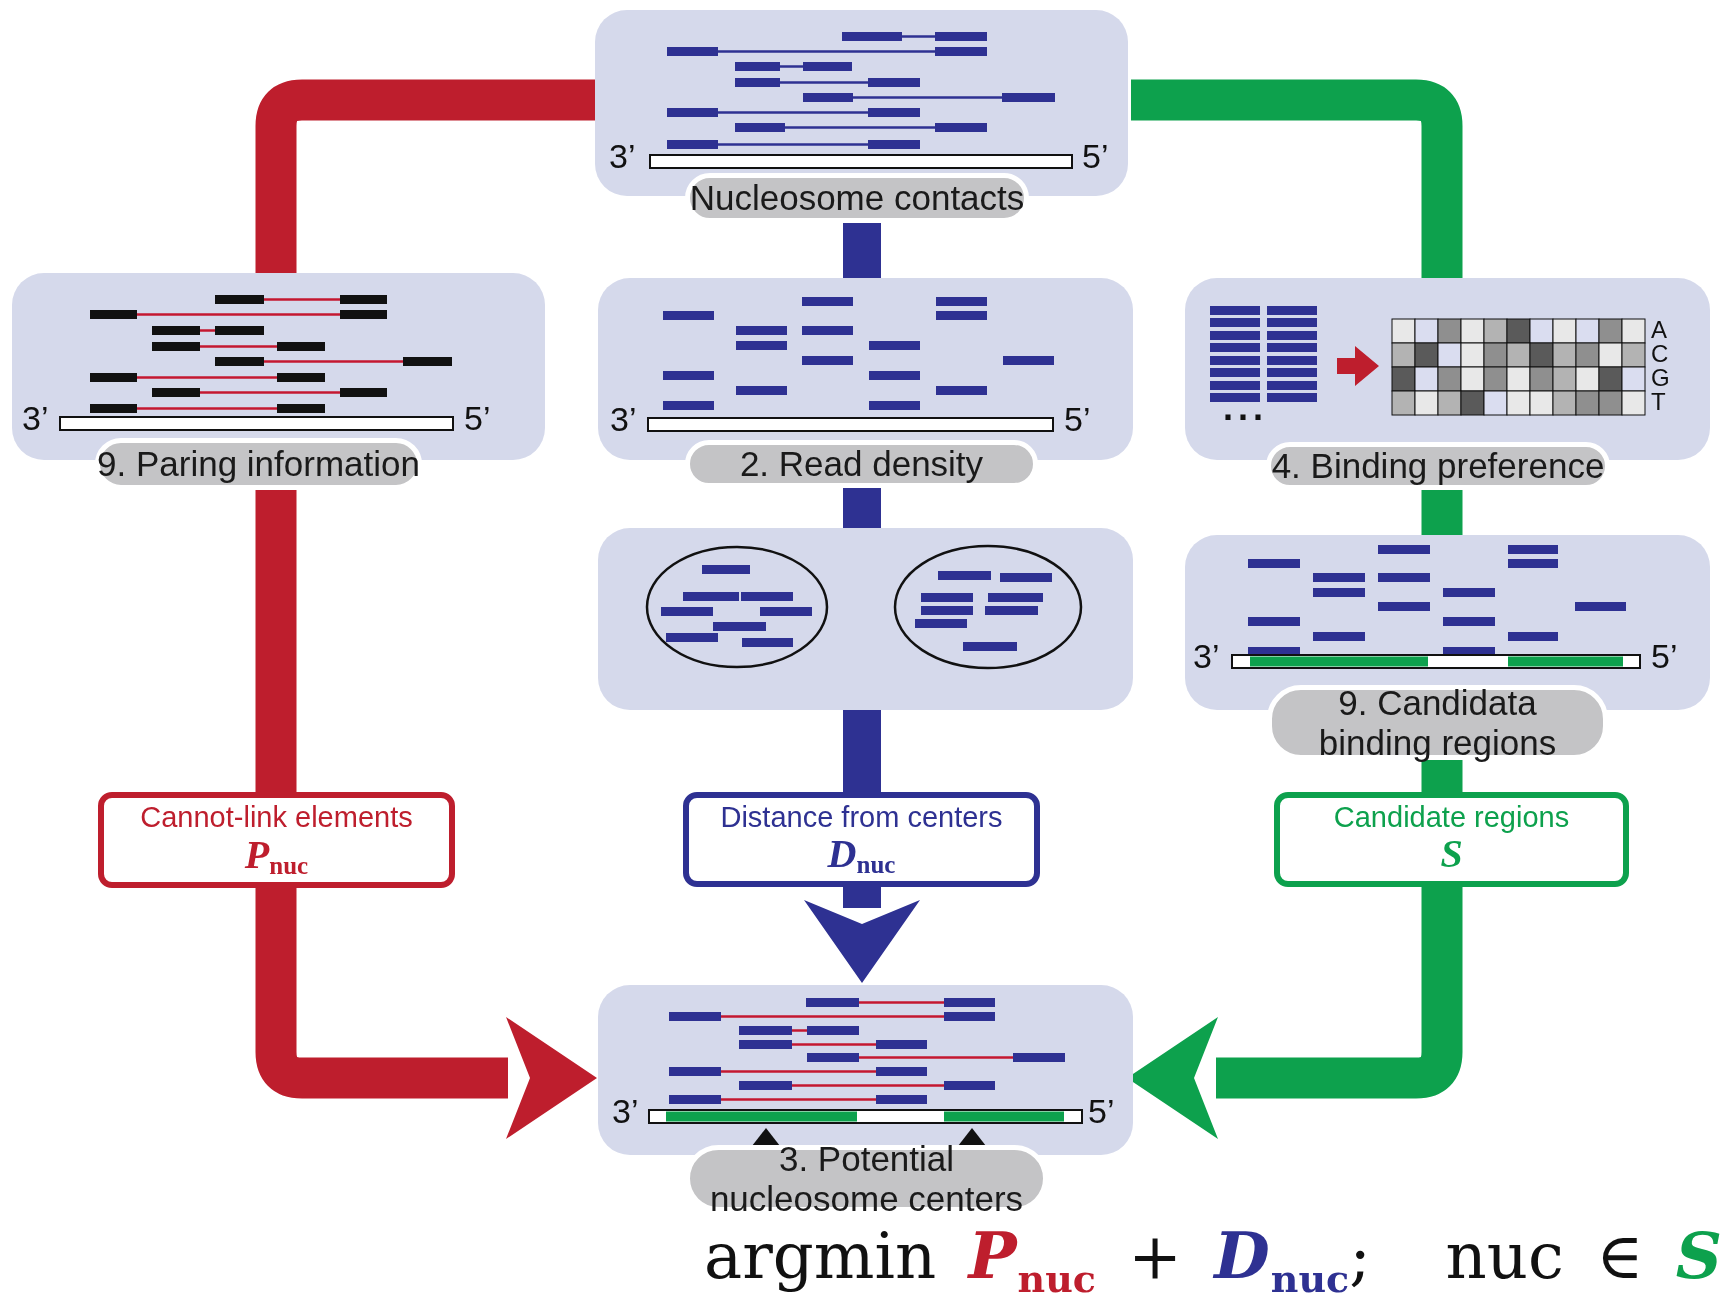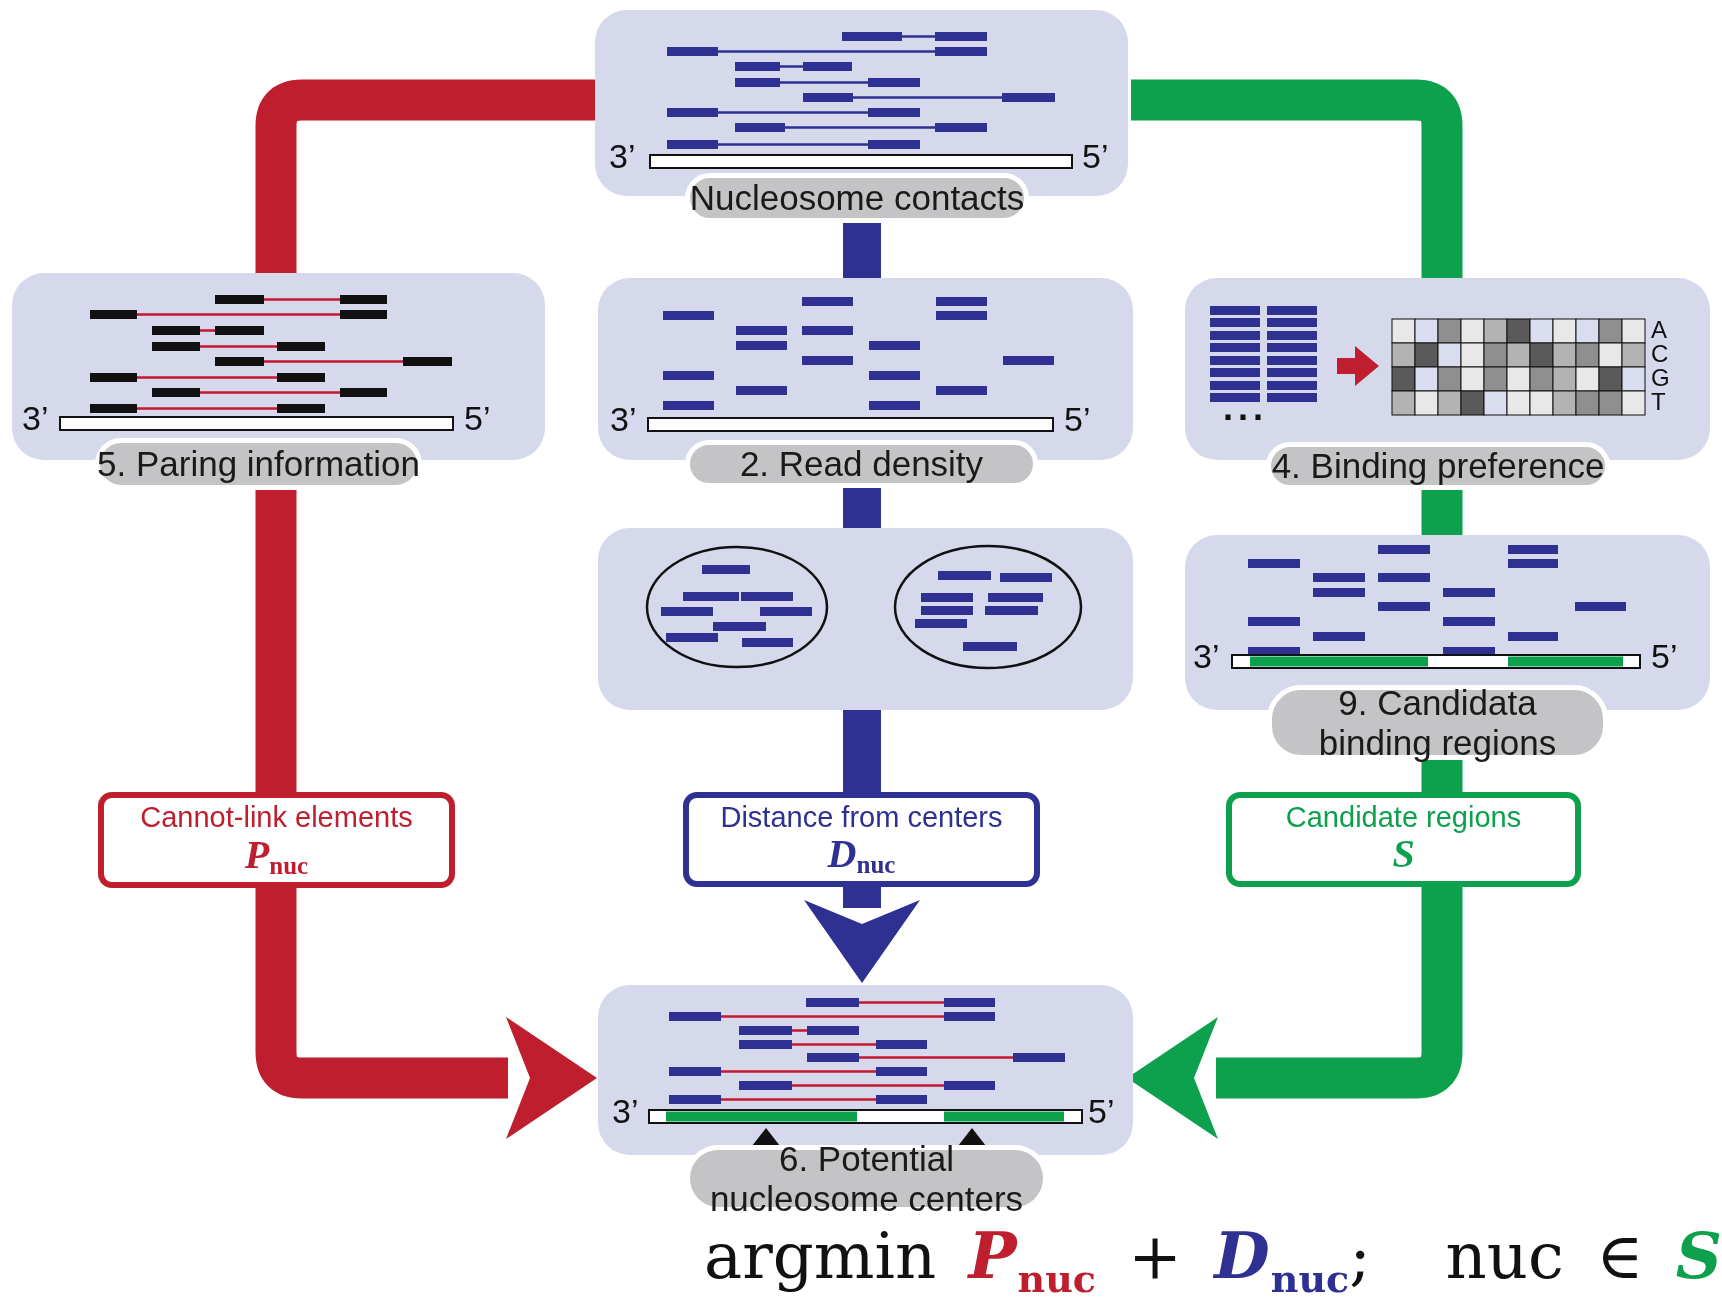--- a/index.html
+++ b/index.html
@@ -273,35 +273,35 @@
         <rect x="68" y="126.5" width="191" height="10" fill="#0DA14D"></rect>
         <rect x="346" y="126.5" width="120" height="10" fill="#0DA14D"></rect>
         <text x="14" y="138" font-size="34" fill="#111" font-family="Liberation Sans, sans-serif">3’</text>
         <text x="490" y="138" font-size="34" fill="#111" font-family="Liberation Sans, sans-serif">5’</text>
         <polygon points="147,170 168,143 189,170" fill="#111"></polygon>
         <polygon points="353,170 374,143 395,170" fill="#111"></polygon>
       </svg>
     </div>
 
   <div class="pill oneline" style="left:685px;top:173px;width:344px;height:50px;">Nucleosome contacts</div>
-  <div class="pill oneline" style="left:95px;top:438px;width:327px;height:52px;">5. Paring information</div>
+  <div class="pill oneline" style="left:95px;top:438px;width:327px;height:52px;">9. Paring information</div>
   <div class="pill oneline" style="left:685px;top:440px;width:353px;height:48px;">2. Read density</div>
   <div class="pill oneline" style="left:1266px;top:442px;width:344px;height:48px;">4. Binding preference</div>
   <div class="pill" style="left:1267px;top:685px;width:341px;height:75px;">9. Candidata binding regions</div>
-  <div class="pill" style="left:685px;top:1145px;width:363px;height:67px;">6. Potential nucleosome centers</div>
+  <div class="pill" style="left:685px;top:1145px;width:363px;height:67px;">3. Potential nucleosome centers</div>
 
   <div class="vbox" style="left:98px;top:792px;width:357px;height:96px;border:6px solid var(--red);color:var(--red);">
     <div class="t1">Cannot-link elements</div>
     <div class="sym"><span>P</span><span class="sub">nuc</span></div>
   </div>
   <div class="vbox" style="left:683px;top:792px;width:357px;height:95px;border:6px solid var(--blue);color:var(--blue);">
     <div class="t1">Distance from centers</div>
     <div class="sym"><span>D</span><span class="sub">nuc</span></div>
   </div>
-  <div class="vbox" style="left:1226px;top:792px;width:355px;height:95px;border:6px solid var(--green);color:var(--green);">
+  <div class="vbox" style="left:1274px;top:792px;width:355px;height:95px;border:6px solid var(--green);color:var(--green);">
     <div class="t1">Candidate regions</div>
     <div class="sym"><span>S</span><span class="sub"></span></div>
   </div>
 
   <div class="formula">
     <span>argmin</span><span class="sgap"></span>
     <span class="it" style="color:var(--red);">P</span><span class="fsub" style="color:var(--red);">nuc</span>
     <span class="sgap"></span><span>+</span><span class="sgap"></span>
     <span class="it" style="color:var(--blue);">D</span><span class="fsub" style="color:var(--blue);">nuc</span><span>;</span>
     <span class="gap"></span>

